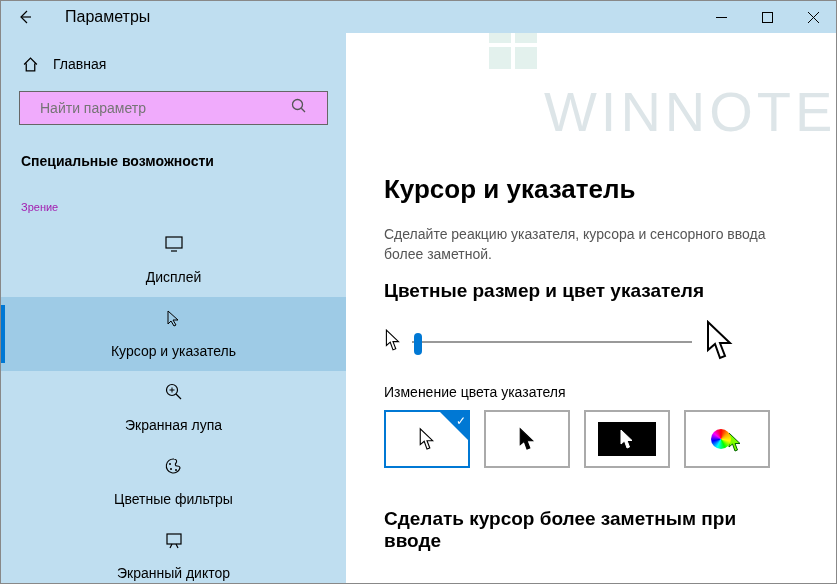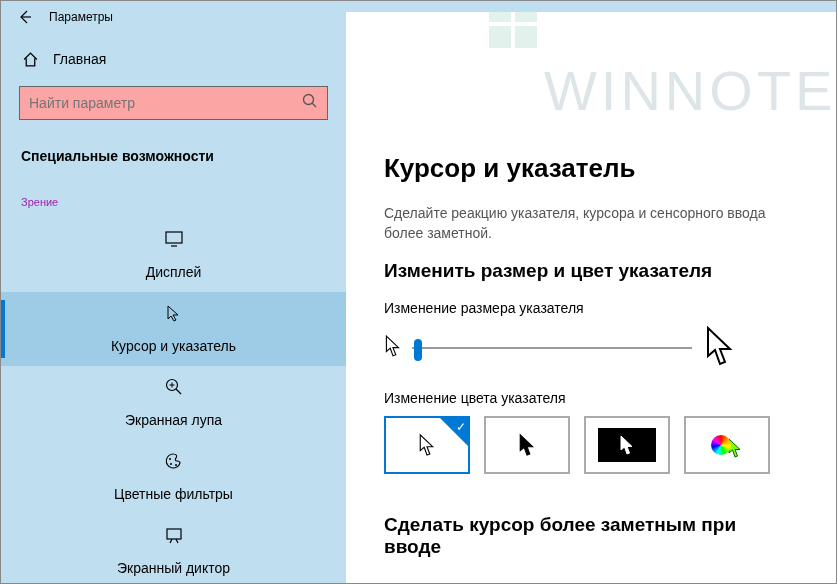--- a/index.html
+++ b/index.html
@@ -1,26 +1,26 @@
 <!DOCTYPE html>
 <html><head>
 <meta charset="utf-8">
 <style>
   * { box-sizing: border-box; margin: 0; padding: 0; font-family: "Segoe UI", Arial, sans-serif; }
   body { width: 837px; height: 584px; border: 1px solid #888; background: #fff; position: relative; overflow: hidden; }
   .titlebar { height: 32px; display: flex; align-items: center; background: #bfdef0; }
   .titlebar .back { width: 48px; height: 32px; display:flex; align-items:center; justify-content:center; }
-  .titlebar .title { font-size: 12px; color: #000; }
+  .titlebar .title { font-size: 16px; color: #000; margin-left: 16px; }
   .winbtns { position:absolute; top:0; right:0; display:flex; }
   .winbtn { width:46px; height:32px; display:flex; align-items:center; justify-content:center; }
   .winbtn svg { stroke:#000; }
-  .frame { display:flex; height: calc(100% - 32px); align-items: center; }
+  .frame { display:flex; height: calc(100% - 32px); }
   .sidebar { width: 345px; background: #bfdef0; padding-top: 12px; }
   .home { display:flex; align-items:center; gap:14px; padding: 10px 20px; font-size:14px; }
-  .searchbox { margin: 8px 18px 18px 18px; height: 34px; border:1px solid #666; background:#fca5a5; display:flex; align-items:center; padding:0 9px; justify-content:space-between; }
+  .searchbox { margin: 8px 18px 18px 18px; height: 34px; border:1px solid #666; background:#f0abfc; display:flex; align-items:center; padding:0 20px; justify-content:space-between; }
   .searchbox input { background:transparent; border:none; outline:none; font-size:14px; color:#555; width: 240px; }
   .category { padding: 10px 20px; font-size:14px; font-weight:600; }
   .group-label { color:#a21caf; font-size:11px; padding: 22px 20px 10px 20px; }
   .nav-item { display:flex; align-items:center; gap:16px; padding: 12px 31px; font-size:14px; position:relative;flex-direction:column; }
   .nav-item.selected { background:#9ecbe6; }
   .nav-item.selected::before { content:""; position:absolute; left:0; top:8px; bottom:8px; width:4px; background:#0078d4; }
   .nav-icon { width:18px; height:18px; flex-shrink:0; display:flex; align-items:center; justify-content:center; }
   .main { flex:1; padding: 28px 38px; background:#fff; overflow:hidden; position:relative; }
   h1 { font-size:26px; font-weight:600; margin-bottom: 20px; }
   .desc { font-size:14px; color:#555; margin-bottom: 16px; line-height:1.4; }
@@ -152,22 +152,21 @@
       <div style="left:0;top:0"></div>
         <div style="left:26px;top:0"></div>
         <div style="left:0;top:26px"></div>
         <div style="left:26px;top:26px"></div>
     </div>
     <div class="watermark">WINNOTE.RU</div>
 
     <h1>Курсор и указатель</h1>
     <p class="desc">Сделайте реакцию указателя, курсора и сенсорного ввода более заметной.</p>
 
-    <h2>Изменить размер и цвет указателя</h2>
-    <div class="field-label">Изменение размера указателя</div>
+    <h2>Цветные размер и цвет указателя</h2>
     <div class="slider-row">
       <span class="sample-small">
         <svg viewBox="0 0 16 20">
             <path d="M2 1 L2 15 L5.5 12 L8 19 L10.5 18 L8 11.5 L13 11.5 Z" fill="#fff" stroke="#000" stroke-width="1"></path>
           </svg>
       </span>
       <div class="slider">
         <div class="slider-track"></div>
         <div class="slider-thumb" style="left:2px"></div>
       </div>

